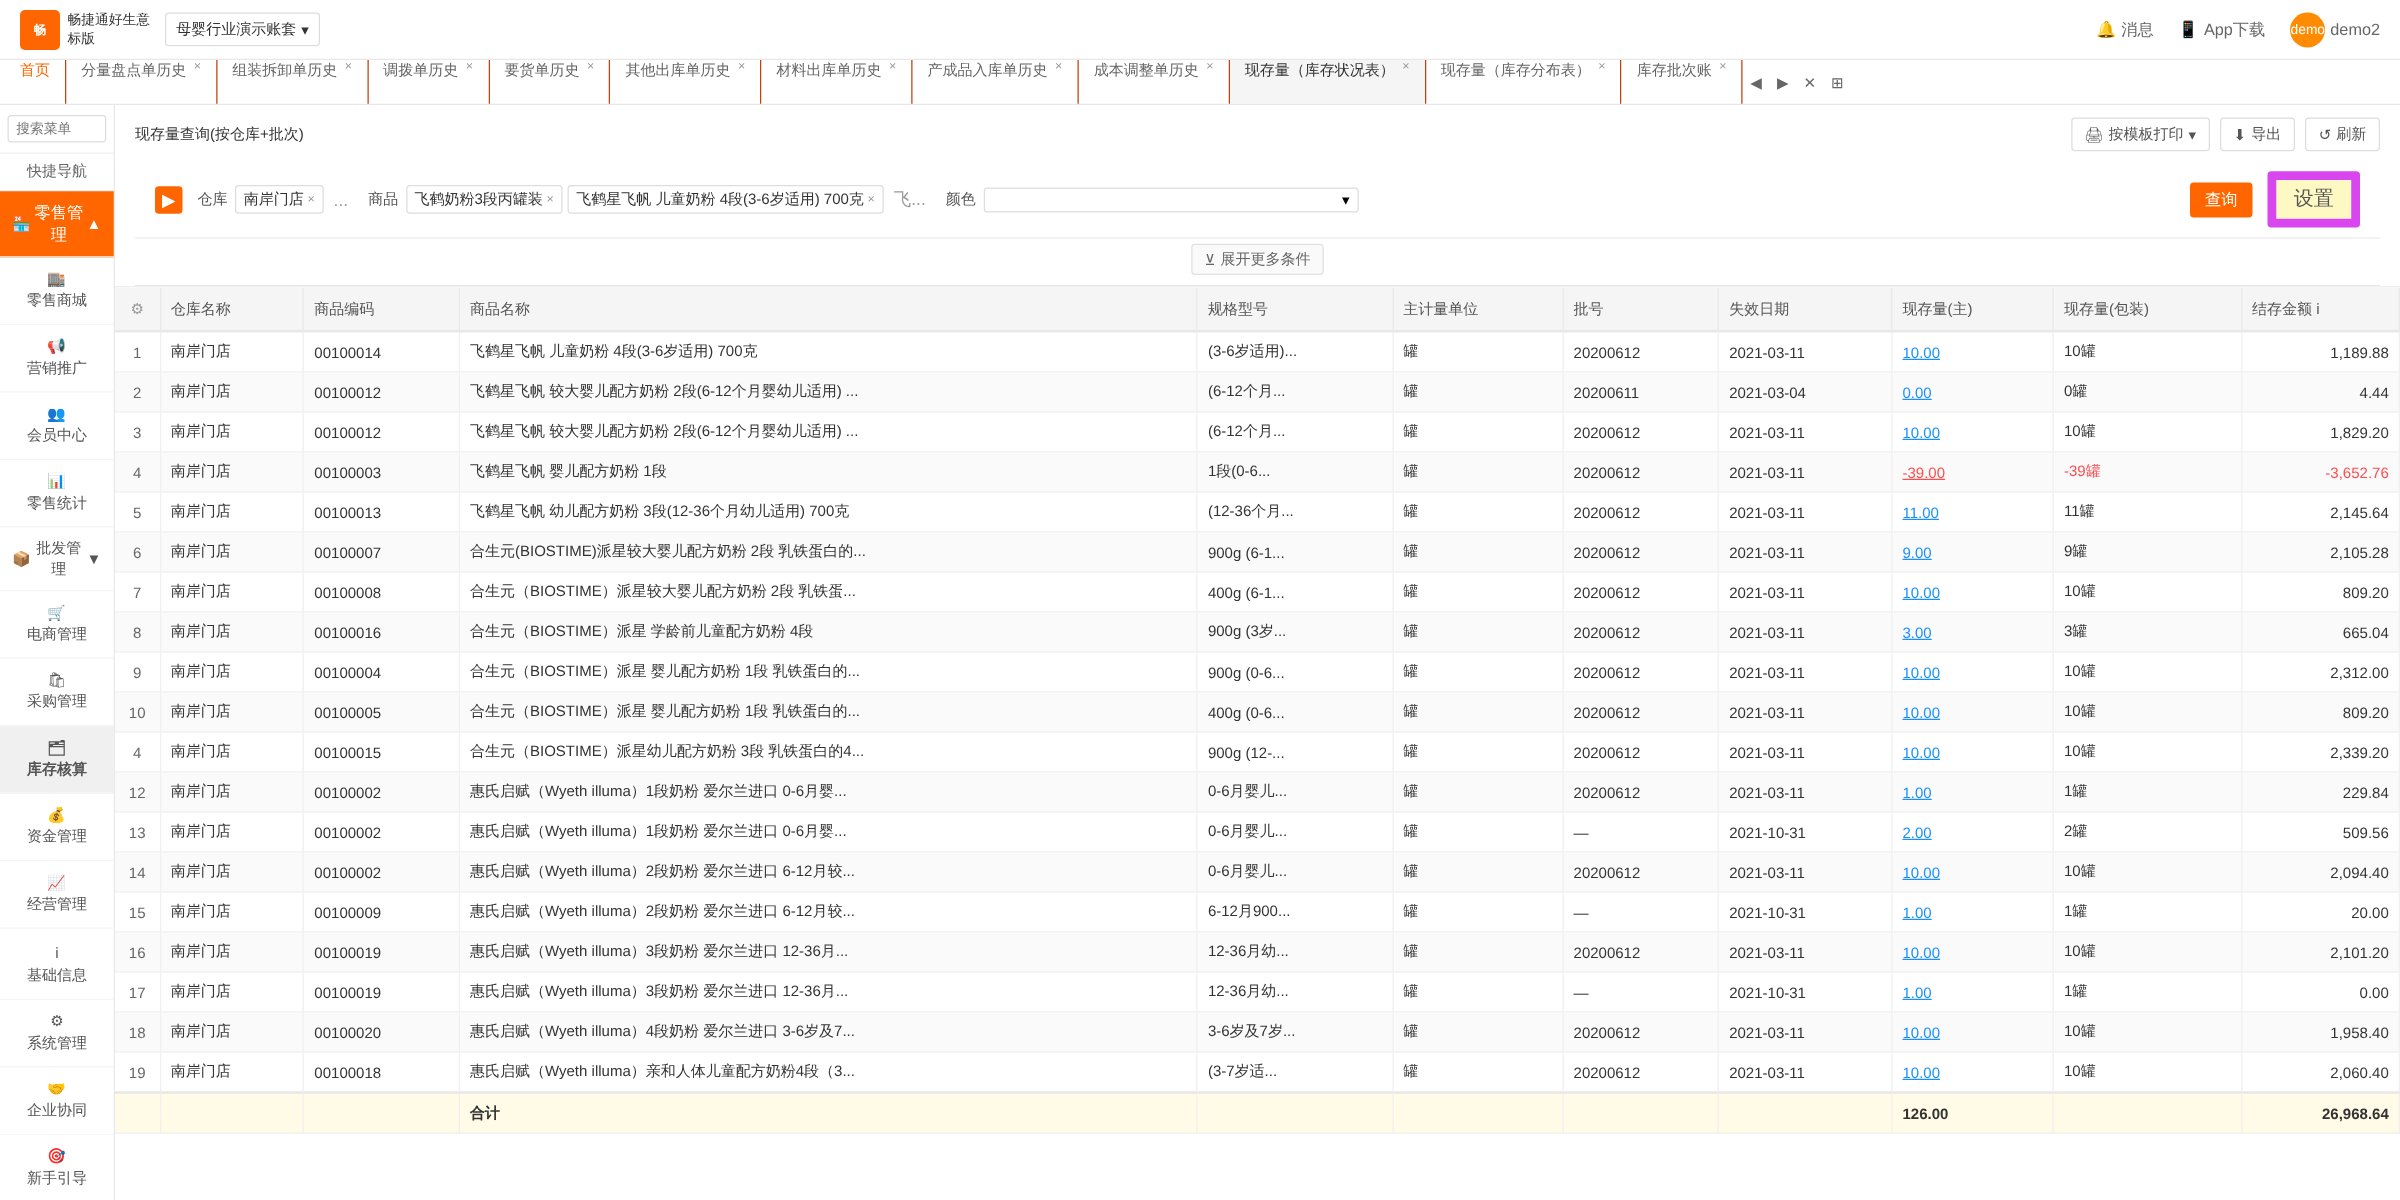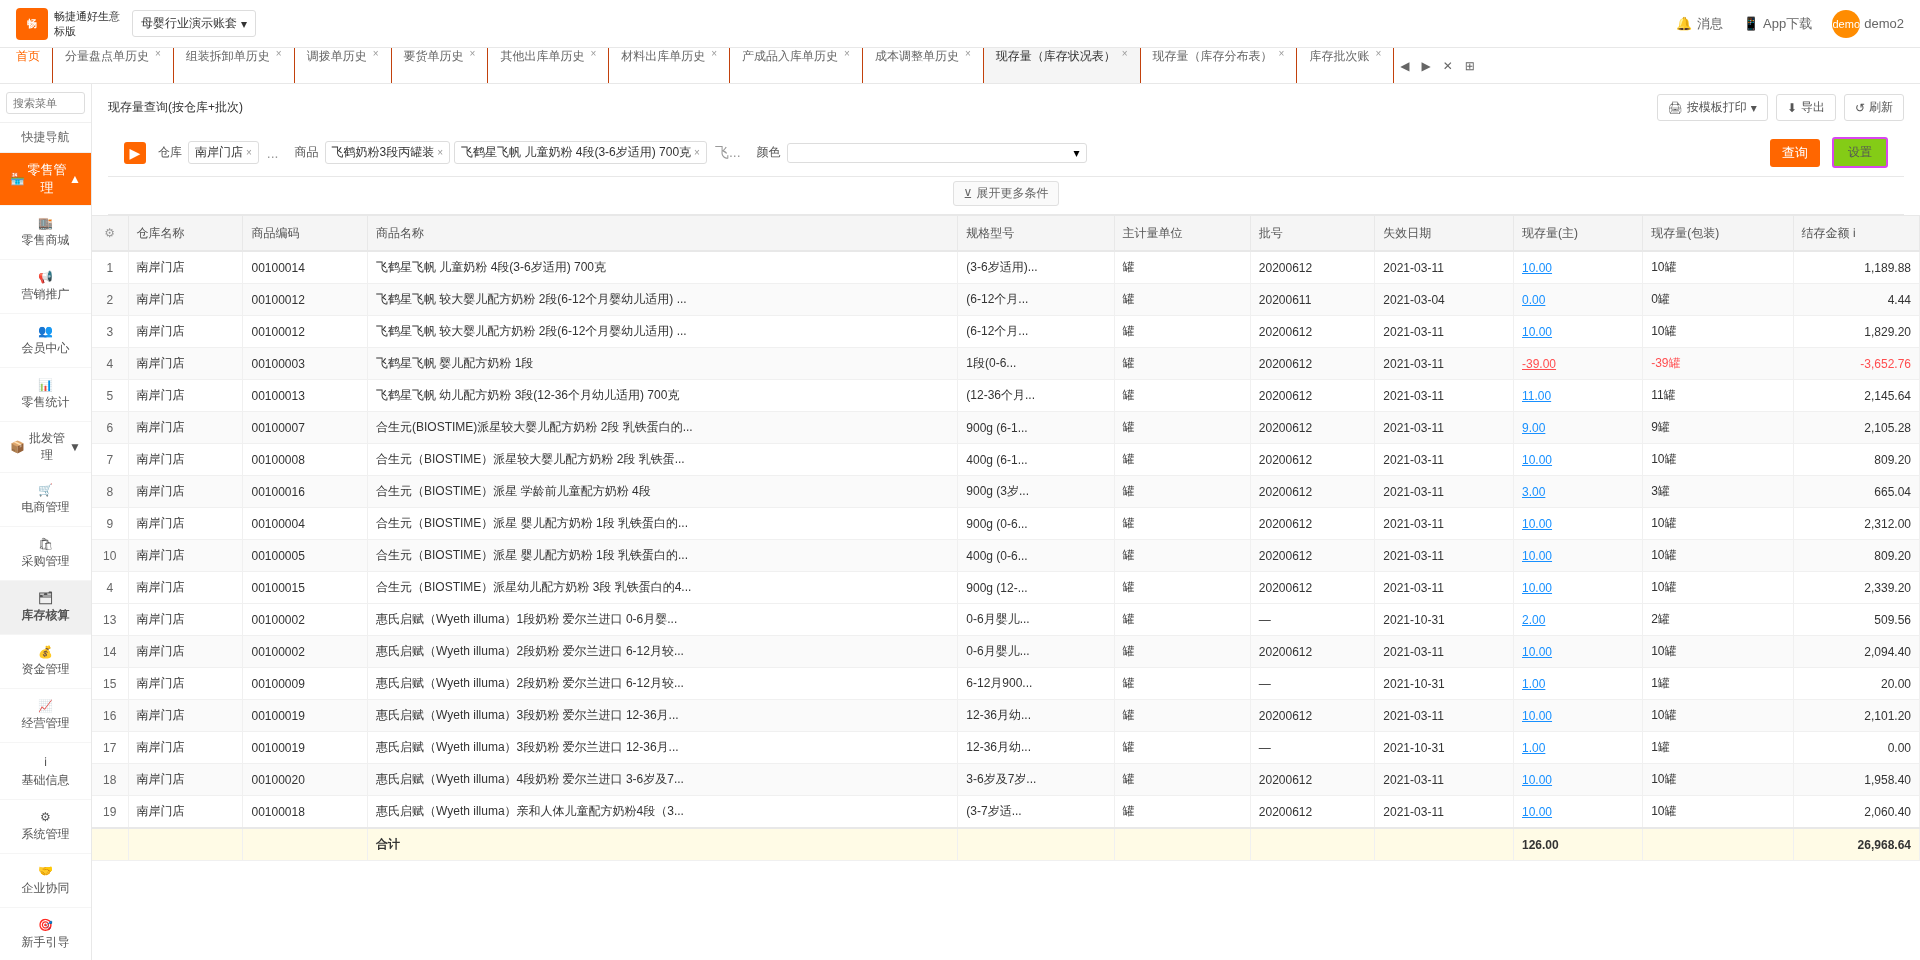--- a/index.html
+++ b/index.html
@@ -129,21 +129,21 @@
       font-size: 12px;
       display: flex;
       align-items: center;
       gap: 3px;
       color: #333;
     }
     .filter-tag .tag-close { cursor: pointer; color: #999; font-size: 10px; }
     .filter-more { color: #999; font-size: 14px; cursor: pointer; padding: 0 4px; }
     .filter-input-area { display: flex; align-items: center; border: 1px solid #ddd; border-radius: 3px; padding: 2px 6px; min-width: 60px; }
     .btn-query { background: #ff6600; color: white; border: none; padding: 5px 12px; border-radius: 3px; cursor: pointer; font-size: 13px; font-weight: 500; }
-    .btn-settings { background: #84cc16; border: 2px solid #d946ef; padding: 5px 14px; border-radius: 3px; cursor: pointer; font-size: 12px; color: #555; }
+    .btn-settings { background: #fef9c3; border: 7px solid #d946ef; padding: 5px 14px; border-radius: 3px; cursor: pointer; font-size: 16px; color: #555; }
 
     .expand-more-row {
       background: #fff;
       padding: 4px 16px 8px;
       display: flex;
       align-items: center;
       justify-content: center;
       border-bottom: 1px solid #e8e8e8;
     }
     .expand-more-btn {
@@ -561,20 +561,33 @@
               <td>00100015</td>
               <td>合生元（BIOSTIME）派星幼儿配方奶粉 3段 乳铁蛋白的4...</td>
               <td>900g (12-...</td>
               <td>罐</td>
               <td>20200612</td>
               <td>2021-03-11</td>
               <td class="col-link">10.00</td>
               <td class="">10罐</td>
               <td class="col-right">2,339.20</td>
             </tr>
+            <tr style="background: rgb(250, 250, 250);">
+              <td class="col-num">12</td>
+              <td>南岸门店</td>
+              <td>00100002</td>
+              <td>惠氏启赋（Wyeth illuma）1段奶粉 爱尔兰进口 0-6月婴...</td>
+              <td>0-6月婴儿...</td>
+              <td>罐</td>
+              <td>20200612</td>
+              <td>2021-03-11</td>
+              <td class="col-link">1.00</td>
+              <td class="">1罐</td>
+              <td class="col-right">229.84</td>
+            </tr>
             <tr>
               <td class="col-num">13</td>
               <td>南岸门店</td>
               <td>00100002</td>
               <td>惠氏启赋（Wyeth illuma）1段奶粉 爱尔兰进口 0-6月婴...</td>
               <td>0-6月婴儿...</td>
               <td>罐</td>
               <td>—</td>
               <td>2021-10-31</td>
               <td class="col-link">2.00</td>

